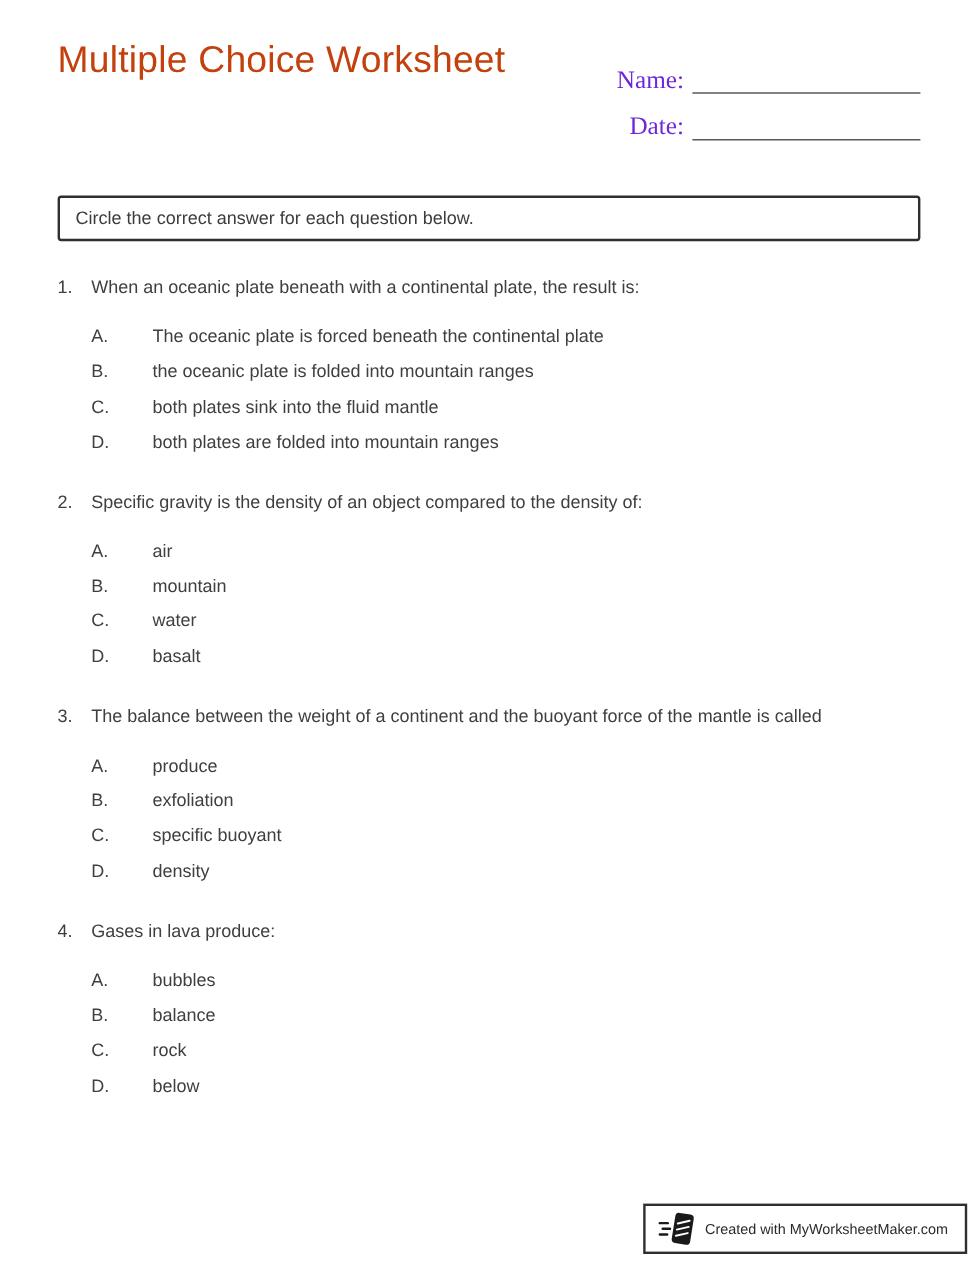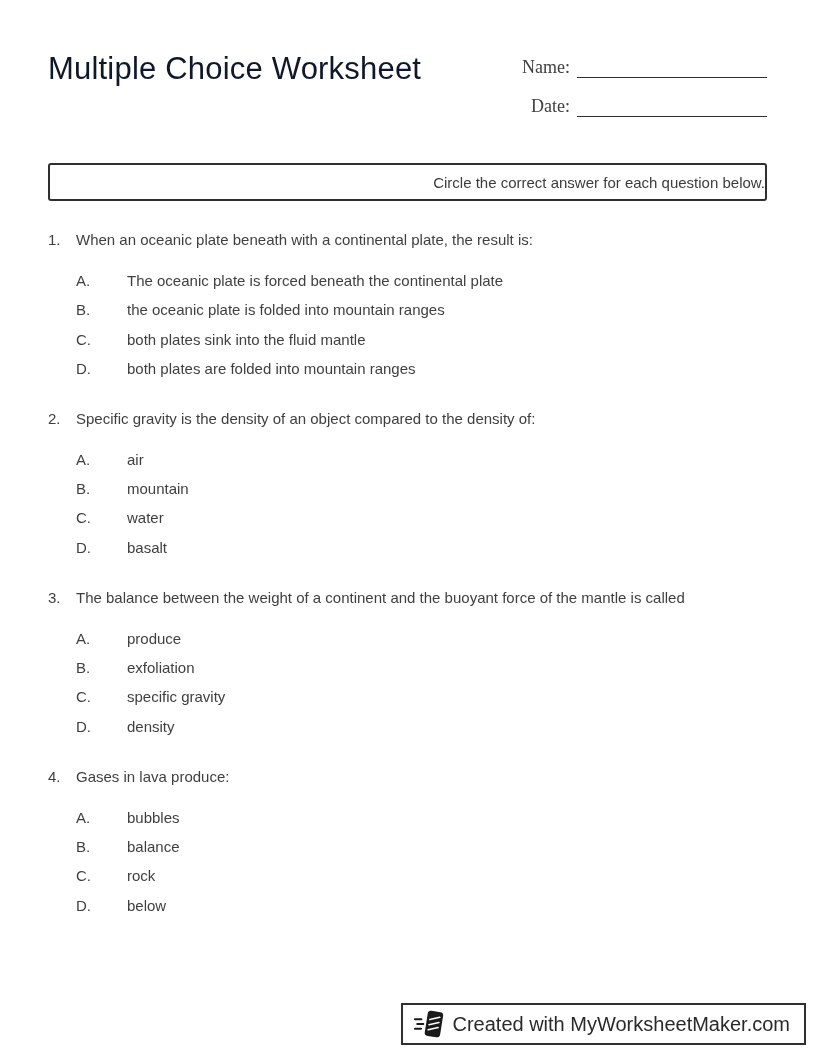--- a/index.html
+++ b/index.html
@@ -13,46 +13,46 @@
     height: 1056px;
     background: #ffffff;
     overflow: hidden;
     font-family: "Liberation Sans", sans-serif;
     color: #3f3f3f;
   }
 
   
   .title {
     position: absolute;
-    top: 51px;
+    top: 32px;
     left: 48px;
     margin: 0;
     font-size: 31px;
     font-weight: 400;
     letter-spacing: 0.2px;
-    color: #0f172a;
+    color: #c2410c;
     font-family: "Liberation Sans", sans-serif;
   }
   .name-date {
     position: absolute;
     top: 50px;
     right: 49px;
     width: 255px;
   }
   .field-row {
     display: flex;
     align-items: flex-end;
     justify-content: flex-end;
     height: 28px;
     margin-bottom: 11px;
   }
   .field-label {
     font-family: "Liberation Serif", serif;
-    font-size: 18px;
-    color: #404040;
+    font-size: 21px;
+    color: #6d28d9;
     margin-right: 7px;
     line-height: 1.1;
   }
   .field-line {
     width: 190px;
     height: 22px;
     border-bottom: 1.5px solid #2f2f2f;
   }
 
   
@@ -61,21 +61,20 @@
     top: 163px;
     left: 48px;
     width: 719px;
     height: 38px;
     box-sizing: border-box;
     border: 2px solid #2f2f2f;
     border-radius: 3px;
     display: flex;
     align-items: center;
     padding-left: 13px;
-    justify-content: flex-end;
   }
   .instructions-text {
     font-size: 15px;
     color: #3c3c3c;
   }
 
   
   .questions {
     position: absolute;
     top: 230px;
@@ -112,21 +111,21 @@
     background: #ffffff;
     display: flex;
     align-items: center;
     padding: 0 14px 0 10px;
   }
   .footer-icon {
     display: inline-flex;
     margin-right: 7px;
   }
   .footer-text {
-    font-size: 20px;
+    font-size: 12px;
     color: #2a2a2a;
   }
 </style>
 </head>
 <body>
 
 <div class="page">
 
   <h1 class="title">Multiple Choice Worksheet</h1>
 
@@ -213,21 +212,21 @@
     <span class="opt-text">produce</span>
   </div>
 
   <div class="option">
     <span class="opt-letter">B.</span>
     <span class="opt-text">exfoliation</span>
   </div>
 
   <div class="option">
     <span class="opt-letter">C.</span>
-    <span class="opt-text">specific gravity</span>
+    <span class="opt-text">specific buoyant</span>
   </div>
 
   <div class="option">
     <span class="opt-letter">D.</span>
     <span class="opt-text">density</span>
   </div>
 </div>
   </section>
 
   <section class="question">

